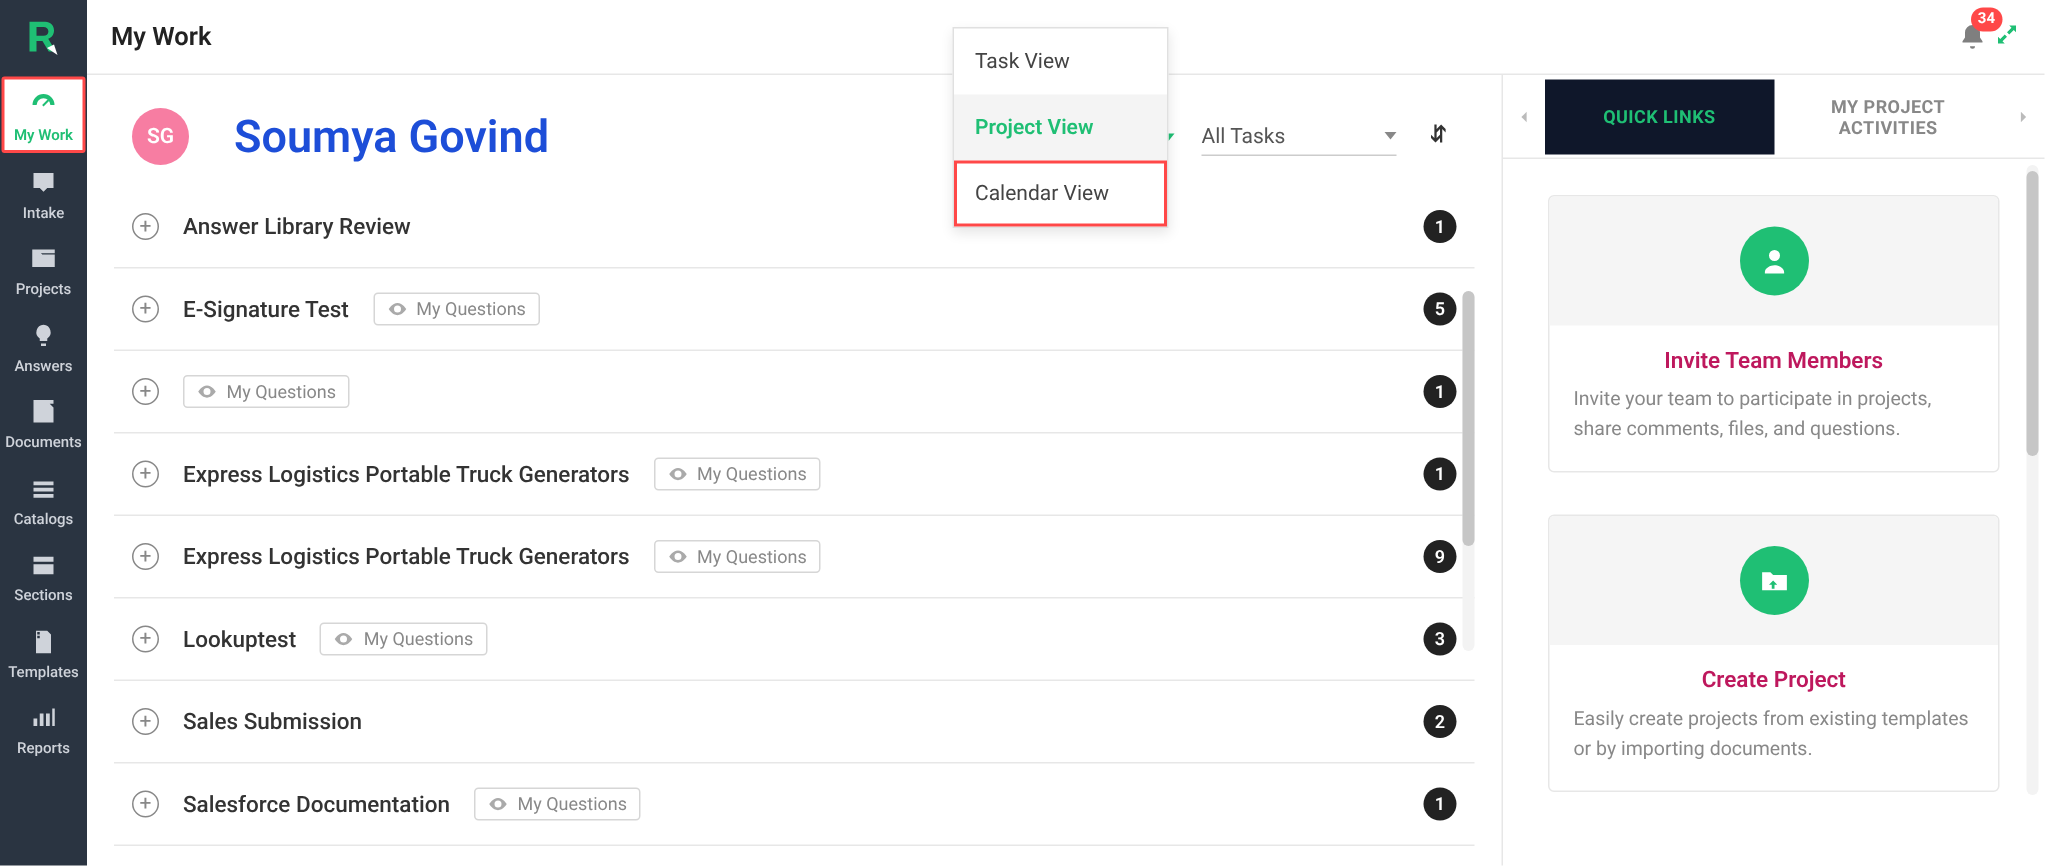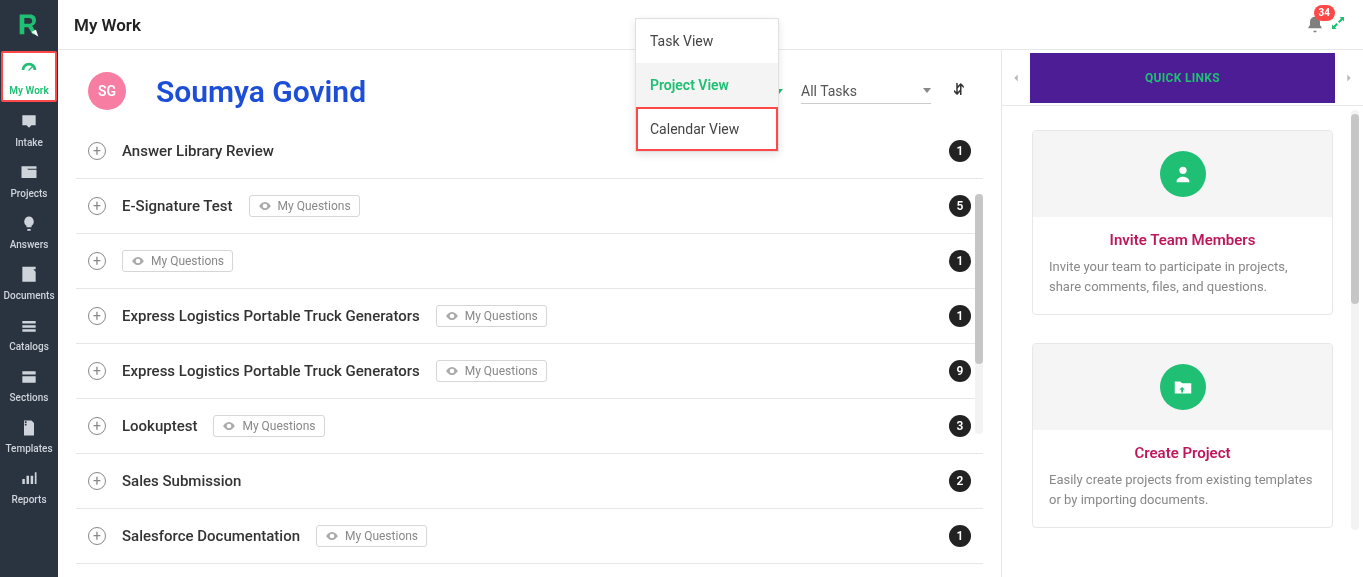--- a/index.html
+++ b/index.html
@@ -49,21 +49,21 @@
 
   .list-scrollbar { position:absolute; right: 18px; top: 144px; width:8px; height: 240px; background:#f3f3f3; border-radius:4px; }
   .list-scrollbar .thumb { width:8px; height:170px; background:#c6c6c6; border-radius:4px; }
 
   
   .rightpanel { position:absolute; left:1001px; top:50px; right:0; height:527px; border-left:1px solid #e7e7e7; }
   .rp-tabs { display:flex; align-items:center; height:56px; border-bottom:1px solid #e7e7e7; }
   .rp-arrow { width:28px; display:flex; align-items:center; justify-content:center; cursor:pointer; }
   .rp-arrow svg { width:14px; height:14px; fill:#bbb; }
   .rp-tab { flex:1; text-align:center; font-size:12px; font-weight:700; letter-spacing:0.3px; color:#888; cursor:pointer; padding: 18px 4px; }
-  .rp-tab.active { color:#1fbf74; background:#4c1d95; }
+  .rp-tab.active { color:#1fbf74; background:#0f172a; }
   .rp-content { padding: 24px 30px; display:flex; flex-direction:column; gap:28px; overflow:auto; }
   .ql-card { border:1px solid #e7e7e7; border-radius:4px; overflow:hidden; }
   .ql-icon-area { background:#f5f5f5; height:86px; display:flex; align-items:center; justify-content:center; }
   .ql-icon-circle { width:46px; height:46px; border-radius:50%; background:#1fbf74; display:flex; align-items:center; justify-content:center; }
   .ql-icon-circle svg { fill:#fff; width:22px; height:22px; }
   .ql-body { padding: 14px 16px 18px 16px; text-align:center; }
   .ql-title { color:#be185d; font-size:15px; font-weight:600; margin-bottom:8px; }
   .ql-desc { color:#888; font-size:13px; line-height:1.5; text-align:left; }
   .rp-scrollbar { position:absolute; right:4px; top:60px; width:8px; height:420px; background:#f3f3f3; border-radius:4px; }
   .rp-scrollbar .thumb { width:8px; height:190px; background:#c6c6c6; border-radius:4px; margin-top:4px; }
@@ -290,20 +290,21 @@
 </div>
 
 <div class="rightpanel">
   <div class="rp-tabs">
     <div class="rp-arrow">
         <svg viewBox="0 0 24 24">
           <path d="M15 6l-6 6 6 6z"></path>
         </svg>
       </div>
     <div class="rp-tab active">QUICK LINKS</div>
+    <div class="rp-tab">MY PROJECT ACTIVITIES</div>
     <div class="rp-arrow">
         <svg viewBox="0 0 24 24">
           <path d="M9 6l6 6-6 6z"></path>
         </svg>
       </div>
   </div>
   <div class="rp-content">
     <div class="ql-card">
       <div class="ql-icon-area">
           <div class="ql-icon-circle">

